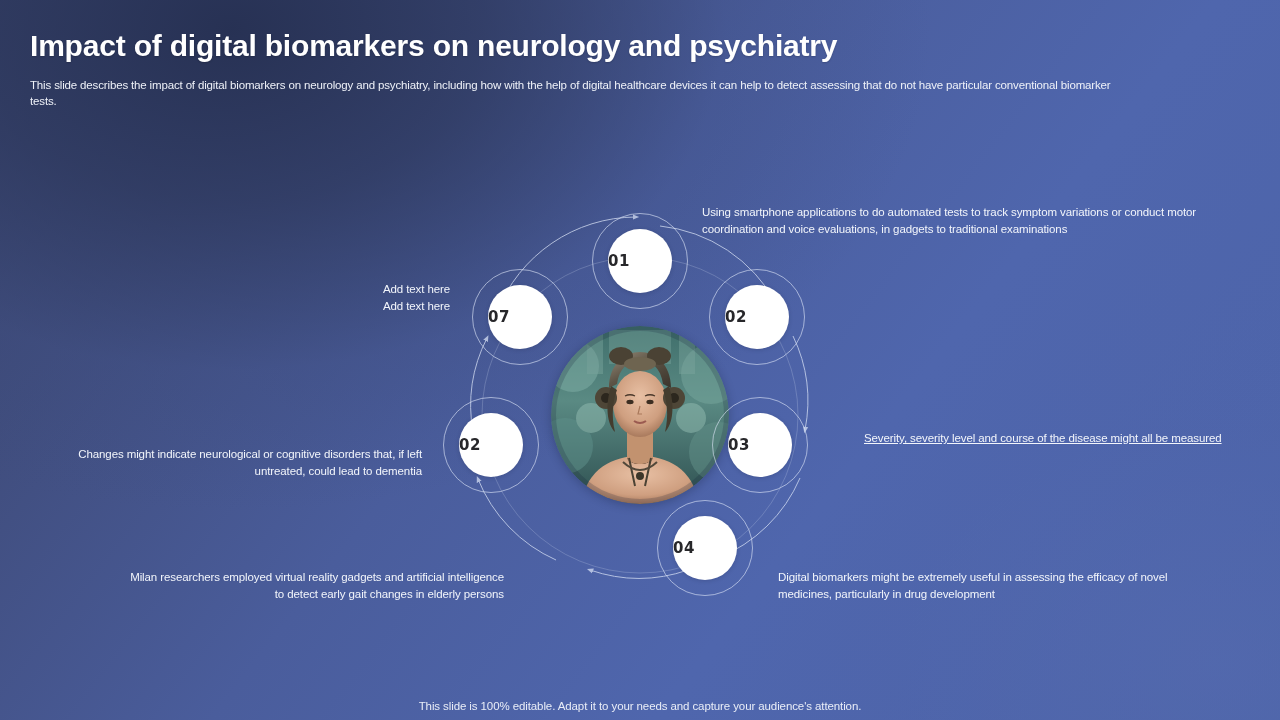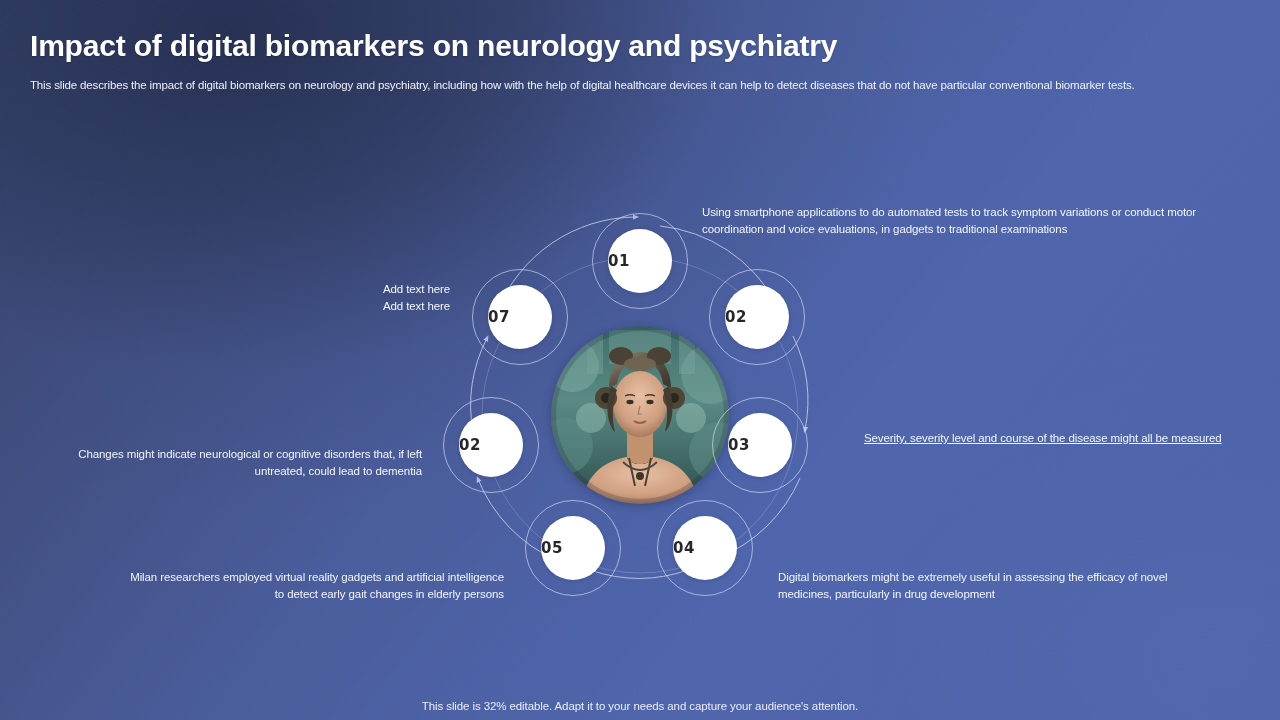--- a/index.html
+++ b/index.html
@@ -72,21 +72,21 @@
     text-align:center;font-size:11.5px;color:#e9edf7;
     letter-spacing:-0.1px;
   }
 </style>
 </head>
 <body>
 
 <div id="slide">
 
   <div class="title">Impact of digital biomarkers on neurology and psychiatry</div>
-  <div class="subtitle">This slide describes the impact of digital biomarkers on neurology and psychiatry, including how with the help of digital healthcare devices it can help to detect diseases that do not have particular conventional biomarker tests.</div>
+  <div class="subtitle">This slide describes the impact of digital biomarkers on neurology and psychiatry, including how with the help of digital healthcare devices it can help to detect assessing that do not have particular conventional biomarker tests.</div>
 
   <div id="diagram">
 
     <svg id="arcs" viewBox="0 0 1280 520">
       <defs>
         <marker id="ah" markerWidth="7" markerHeight="7" refX="3.2" refY="3.2" orient="auto">
           <path d="M0,0.6 L6.4,3.2 L0,5.8 Z" fill="#dce5f7"></path>
         </marker>
       </defs>
       <g fill="none" stroke="#dce5f7" stroke-width="1" opacity="0.72">
@@ -189,25 +189,20 @@
     <div class="node" style="left:760px;top:315px;">
       <div class="disc">
         <span class="num">03</span>
       </div>
     </div>
     <div class="node" style="left:705px;top:418px;">
       <div class="disc">
         <span class="num">04</span>
       </div>
     </div>
-    <div class="node" style="left:573px;top:418px;">
-      <div class="disc">
-        <span class="num">05</span>
-      </div>
-    </div>
     <div class="node" style="left:491px;top:315px;">
       <div class="disc">
         <span class="num">02</span>
       </div>
     </div>
     <div class="node" style="left:520px;top:187px;">
       <div class="disc">
         <span class="num">07</span>
       </div>
     </div>
@@ -222,14 +217,14 @@
 
   <div class="callout left" style="left:126px;top:569px;width:378px;">Milan researchers employed virtual reality gadgets and artificial intelligence to detect early gait changes in elderly persons</div>
 
   <div class="callout left" style="left:44px;top:446px;width:378px;">Changes might indicate neurological or cognitive disorders that, if left untreated, could lead to dementia</div>
 
   <div class="callout left" style="left:308px;top:281px;width:142px;">
     <div>Add text here</div>
     <div>Add text here</div>
   </div>
 
-  <div class="footer">This slide is 32% editable. Adapt it to your needs and capture your audience's attention.</div>
+  <div class="footer">This slide is 100% editable. Adapt it to your needs and capture your audience's attention.</div>
 </div>
 
 </body></html>

